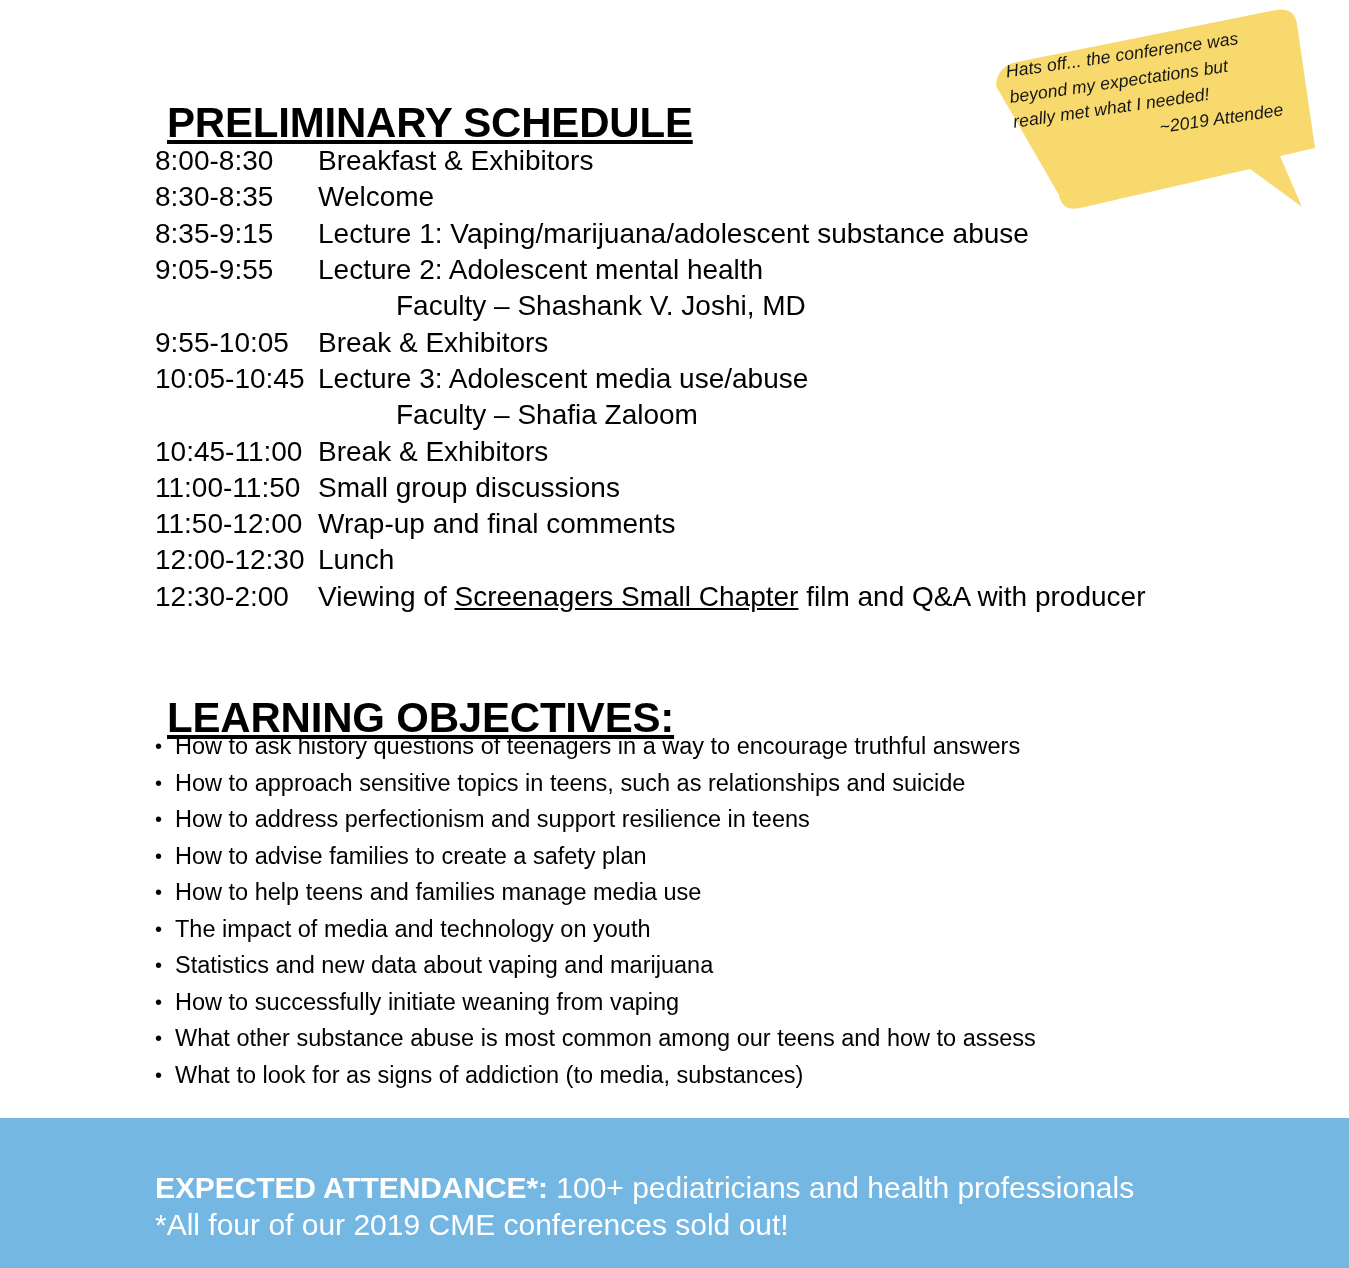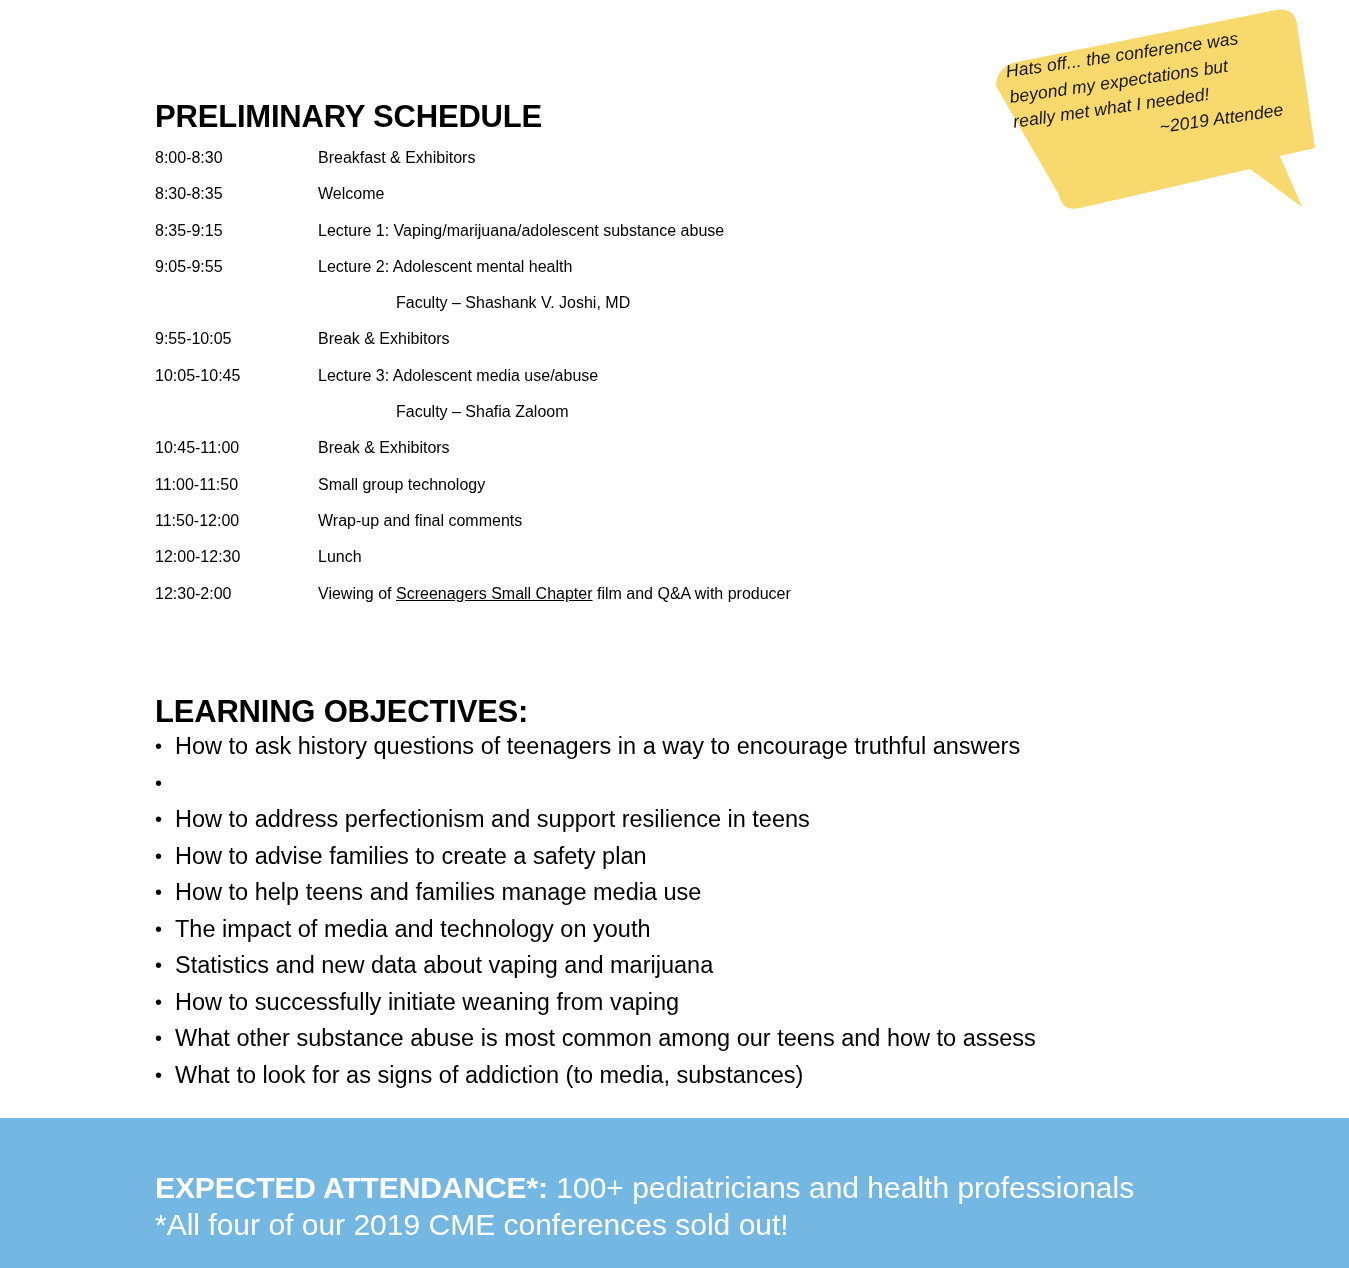--- a/index.html
+++ b/index.html
@@ -54,41 +54,42 @@
   
   .content {
     position: absolute;
     left: 0;
     top: 0;
     width: 1349px;
   }
 
   .section-head {
     position: absolute;
-    left: 155px;
+    left: 167px;
     font-weight: bold;
-    font-size: 31px;
+    font-size: 42px;
     letter-spacing: -0.2px;
     color: #000;
     white-space: nowrap;
+    text-decoration: underline;
   }
   #sched-head { top: 99px; }
   #obj-head  { top: 694px; }
 
   .schedule {
     position: absolute;
     left: 155px;
     top: 143px;
     width: 1080px;
   }
   .srow {
     display: flex;
     height: 36.3px;
-    align-items: flex-start;
-    font-size: 16px;
+    align-items: center;
+    font-size: 28px;
     line-height: 30px;
     white-space: nowrap;
   }
   .stime {
     width: 163px;
     flex: 0 0 163px;
   }
   .sdesc {
     flex: 1 1 auto;
   }
@@ -196,21 +197,21 @@
       <div class="srow faculty">
         <div class="stime"></div>
         <div class="sdesc">Faculty – Shafia Zaloom</div>
       </div>
       <div class="srow">
         <div class="stime">10:45-11:00</div>
         <div class="sdesc">Break &amp; Exhibitors</div>
       </div>
       <div class="srow">
         <div class="stime">11:00-11:50</div>
-        <div class="sdesc">Small group technology</div>
+        <div class="sdesc">Small group discussions</div>
       </div>
       <div class="srow">
         <div class="stime">11:50-12:00</div>
         <div class="sdesc">Wrap-up and final comments</div>
       </div>
       <div class="srow">
         <div class="stime">12:00-12:30</div>
         <div class="sdesc">Lunch</div>
       </div>
       <div class="srow">
@@ -221,20 +222,21 @@
 
   <div class="section-head" id="obj-head">LEARNING OBJECTIVES:</div>
 
   <div class="objectives" id="objectives-list">
       <div class="obj-item">
         <span class="obj-bullet">•</span>
         <span class="obj-text">How to ask history questions of teenagers in a way to encourage truthful answers</span>
       </div>
       <div class="obj-item">
         <span class="obj-bullet">•</span>
+        <span class="obj-text">How to approach sensitive topics in teens, such as relationships and suicide</span>
       </div>
       <div class="obj-item">
         <span class="obj-bullet">•</span>
         <span class="obj-text">How to address perfectionism and support resilience in teens</span>
       </div>
       <div class="obj-item">
         <span class="obj-bullet">•</span>
         <span class="obj-text">How to advise families to create a safety plan</span>
       </div>
       <div class="obj-item">

